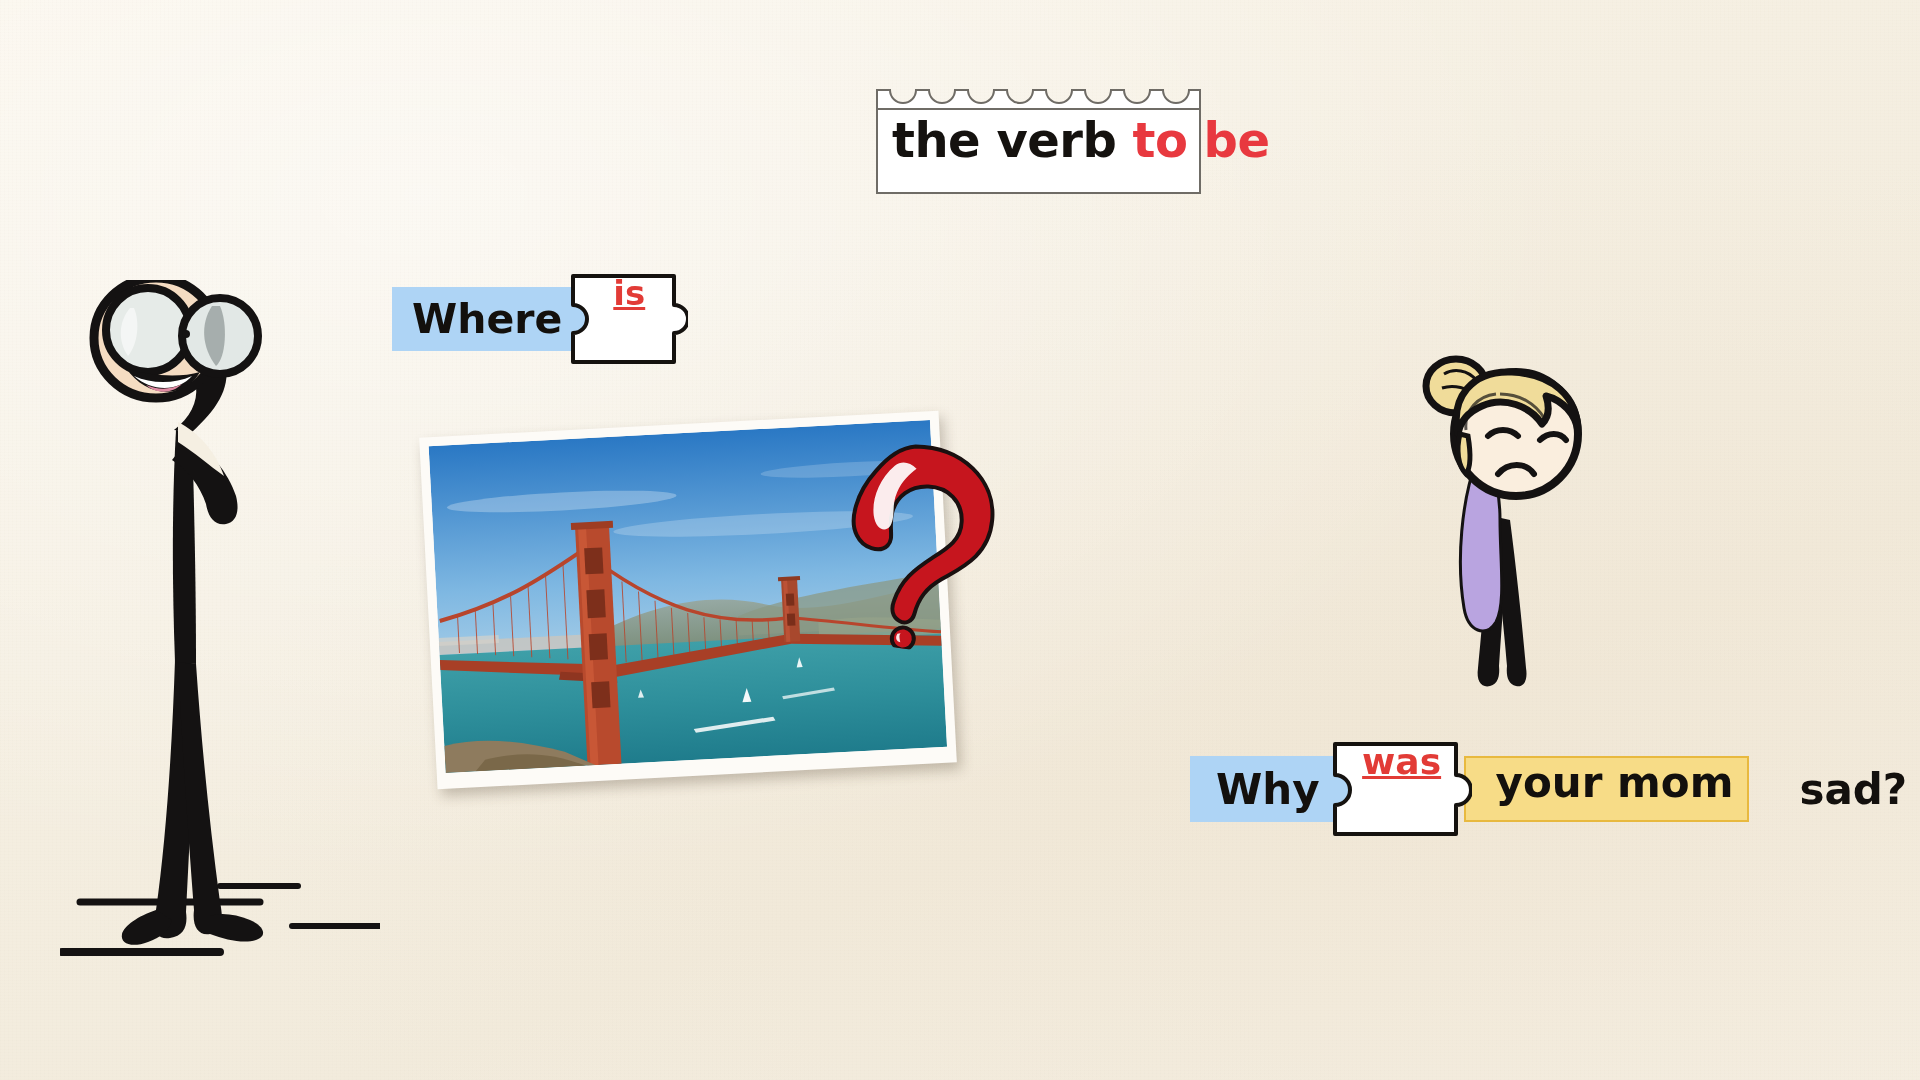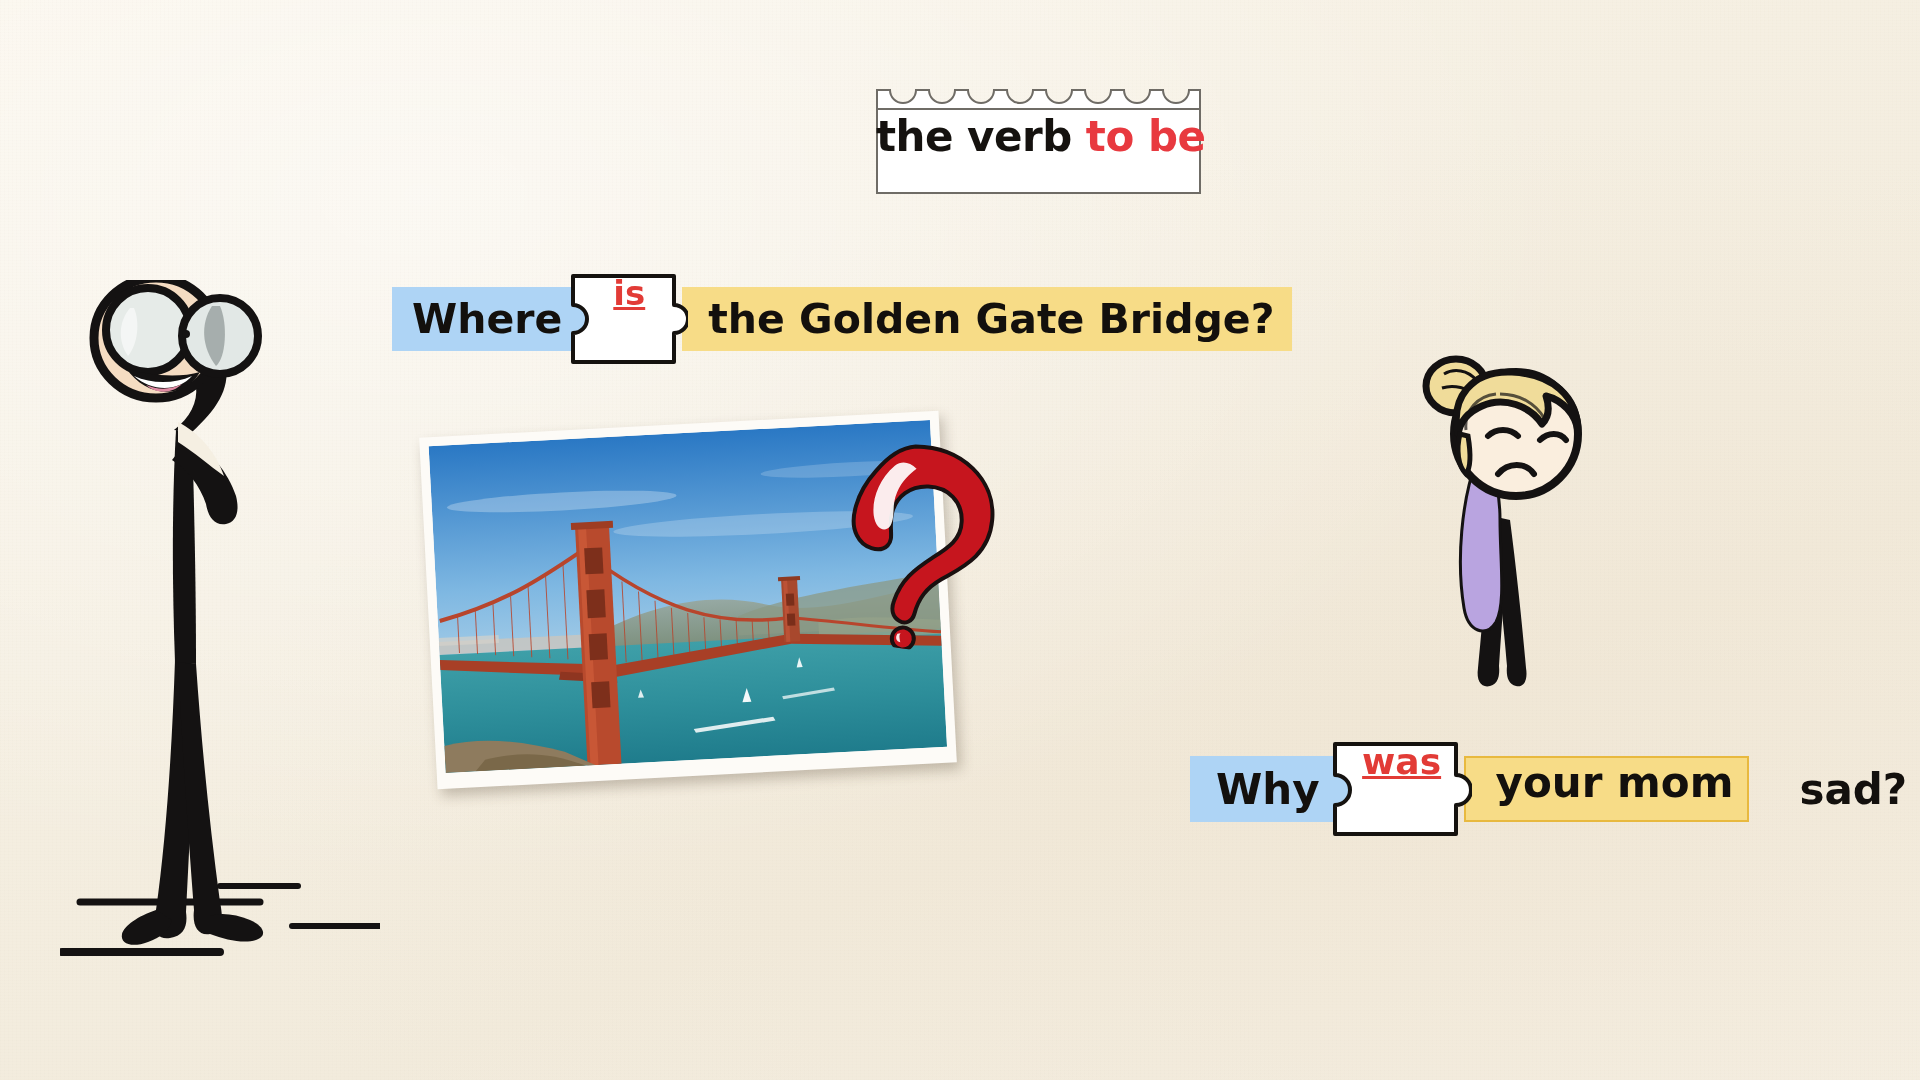--- a/index.html
+++ b/index.html
@@ -64,24 +64,24 @@
     border-top: none;
     box-sizing: border-box;
   }
   #title-card .scallops {
     position: absolute;
     left: 0; top: 0;
     width: 325px; height: 26px;
   }
   #title-card .title-text {
     position: absolute;
-    left: 0; top: 28px;
+    left: 16px; top: 28px;
     width: 325px;
     text-align: center;
-    font-size: 42px;
+    font-size: 48px;
     font-weight: 700;
     letter-spacing: -0.5px;
     font-family: "DejaVu Sans", sans-serif;
     color: #15120f;
     white-space: nowrap;
   }
   #title-card .title-text .accent { color: #e8393f; }
 
   
   .sentence {
@@ -230,23 +230,20 @@
       <span>Where</span>
     </div>
     <div class="piece">
       <svg width="118" height="92" viewBox="0 0 118 92">
         <path d="M3,3 L104,3 L104,32
                  a14,14 0 0 1 0,28
                  L104,89 L3,89 L3,60
                  a14,14 0 0 0 0,-28 Z" fill="#ffffff" stroke="#15120f" stroke-width="4" stroke-linejoin="round"></path>
       </svg>
       <span class="piece-label">is</span>
-    </div>
-    <div class="chunk yellow">
-      <span>the Golden Gate Bridge?</span>
     </div>
   </div>
 
   <div class="sentence" id="sentence-why">
     <div class="chunk blue">
       <span>Why</span>
     </div>
     <div class="piece">
       <svg width="140" height="96" viewBox="0 0 140 96">
         <path d="M3,3 L124,3 L124,34

